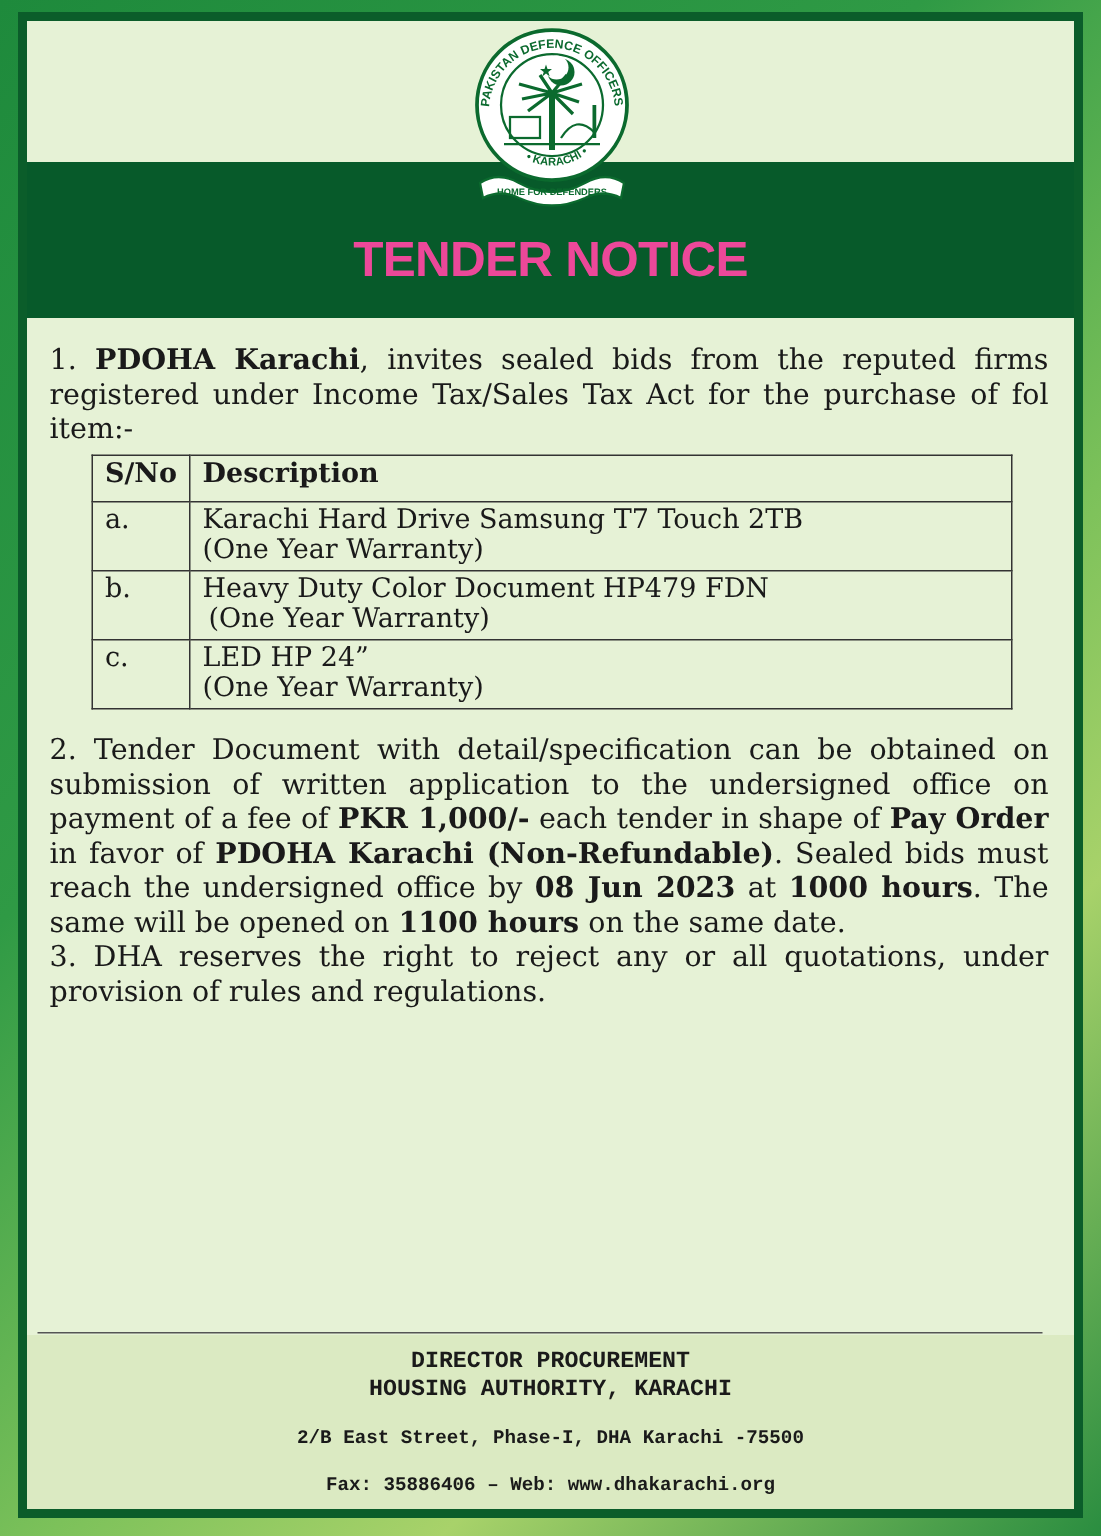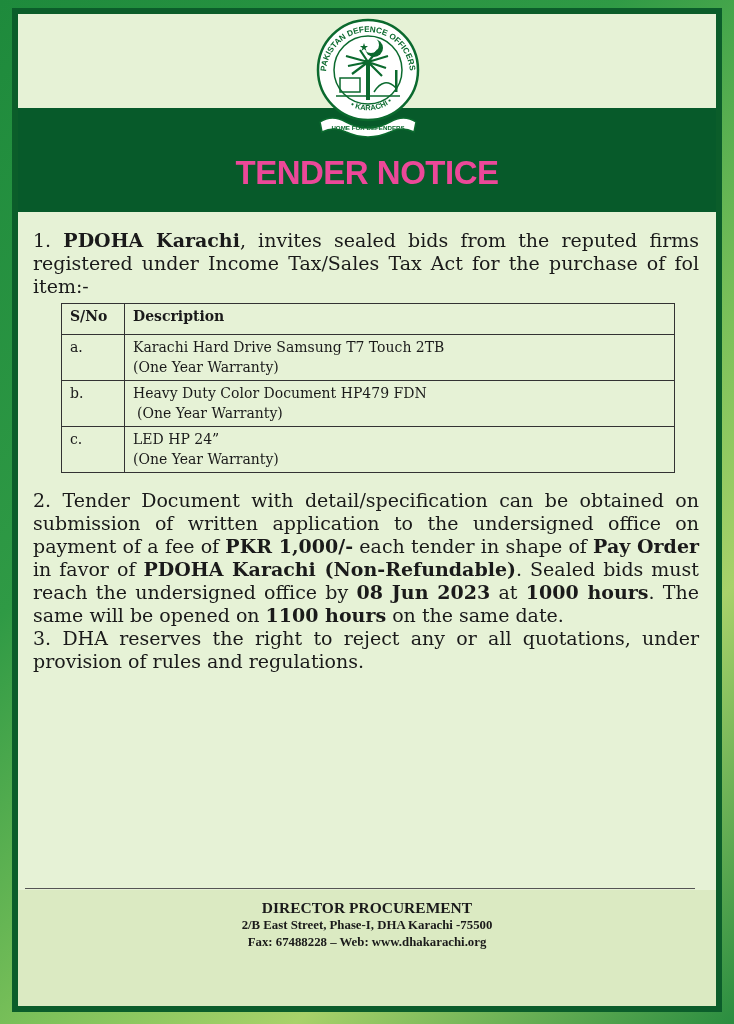--- a/index.html
+++ b/index.html
@@ -32,42 +32,42 @@
   .body-text {
     position: absolute; left: 33px; width: 666px;
     font-size: 19px; line-height: 23px; color: #1a1a1a;
     text-align: justify; text-align-last: left;
   }
   .body-text b { font-weight: bold; }
   .p1 { top: 229px; }
   .p2 { top: 489px; }
   .table {
     position: absolute; left: 61px; top: 303px; width: 614px;
-    border-collapse: collapse; font-size: 14px; color: #1a1a1a;
+    border-collapse: collapse; font-size: 18px; color: #1a1a1a;
   }
   .table td, .table th {
     border: 1.3px solid #333; padding: 2px 8px 3px 8px;
     vertical-align: top; text-align: left; line-height: 20px;
   }
   .table th { font-weight: bold; height: 25px; }
   .table td.sno { width: 46px; }
   .table tr.row td { height: 40px; }
   .divider {
     position: absolute; left: 25px; top: 888px; width: 670px; height: 1px; background: #555;
   }
   .footer-bg {
     position: absolute; left: 18px; top: 890px; width: 698px; height: 116px;
     background: #dbeac2;
   }
   .footer {
     position: absolute; left: 18px; top: 898px; width: 698px; text-align: center;
-    color: #1a1a1a; font-family: Liberation Serif, serif; font-weight: bold;
+    color: #1a1a1a; font-family: Liberation Mono, monospace; font-weight: bold;
   }
   .footer .big { font-size: 15.5px; line-height: 19px; }
-  .footer .small { font-size: 12.8px; line-height: 17px; }
+  .footer .small { font-size: 12.8px; line-height: 17px; margin-top: 14px; }
 </style>
 </head>
 <body>
 
 <div class="frame"></div>
 <div class="panel"></div>
 <div class="band"></div>
 
 <div class="logo">
   <svg width="112" height="124" viewBox="0 0 112 124">
@@ -141,15 +141,16 @@
 <div class="body-text p2">
   <span>2. Tender Document with detail/specification can be obtained on submission of written application to the undersigned office on payment of a fee of </span><b>PKR 1,000/-</b><span> each tender in shape of </span><b>Pay Order</b><span> in favor of </span><b>PDOHA Karachi (Non-Refundable)</b><span>. Sealed bids must reach the undersigned office by </span><b>08 Jun 2023</b><span> at </span><b>1000 hours</b><span>. The same will be opened on </span><b>1100 hours</b><span> on the same date.</span>
   <div>3. DHA reserves the right to reject any or all quotations, under provision of rules and regulations.</div>
 </div>
 
 <div class="footer-bg"></div>
 <div class="divider"></div>
 
 <div class="footer">
   <div class="big">DIRECTOR PROCUREMENT</div>
+  <div class="big">HOUSING AUTHORITY, KARACHI</div>
   <div class="small">2/B East Street, Phase-I, DHA Karachi -75500</div>
-  <div class="small">Fax: 67488228 – Web: www.dhakarachi.org</div>
+  <div class="small">Fax: 35886406 – Web: www.dhakarachi.org</div>
 </div>
 
 </body></html>

